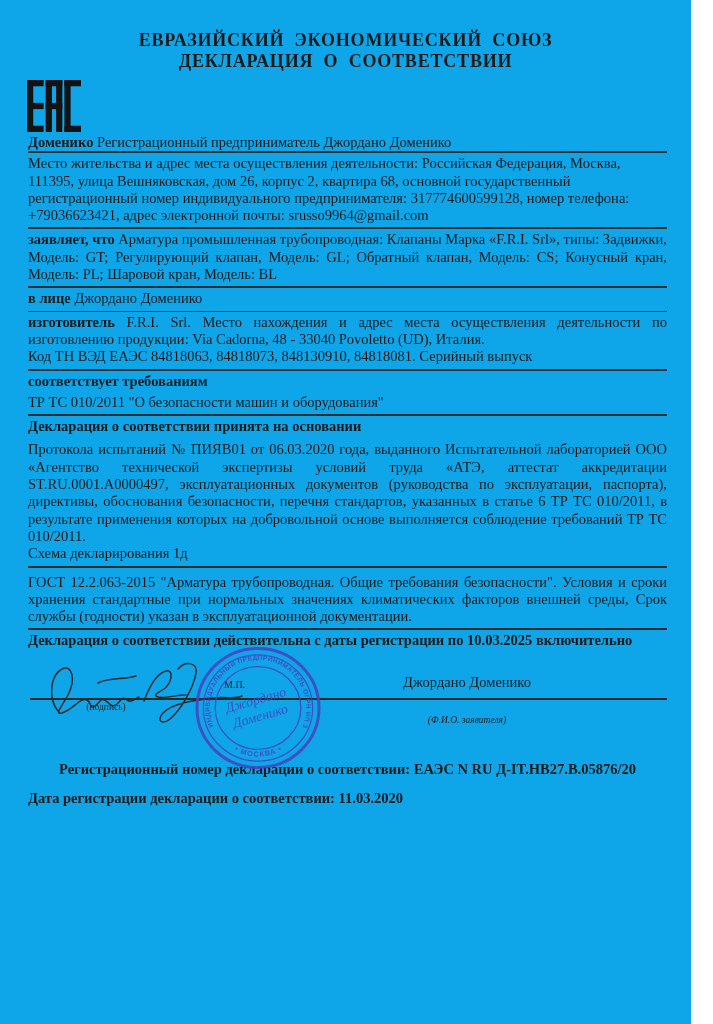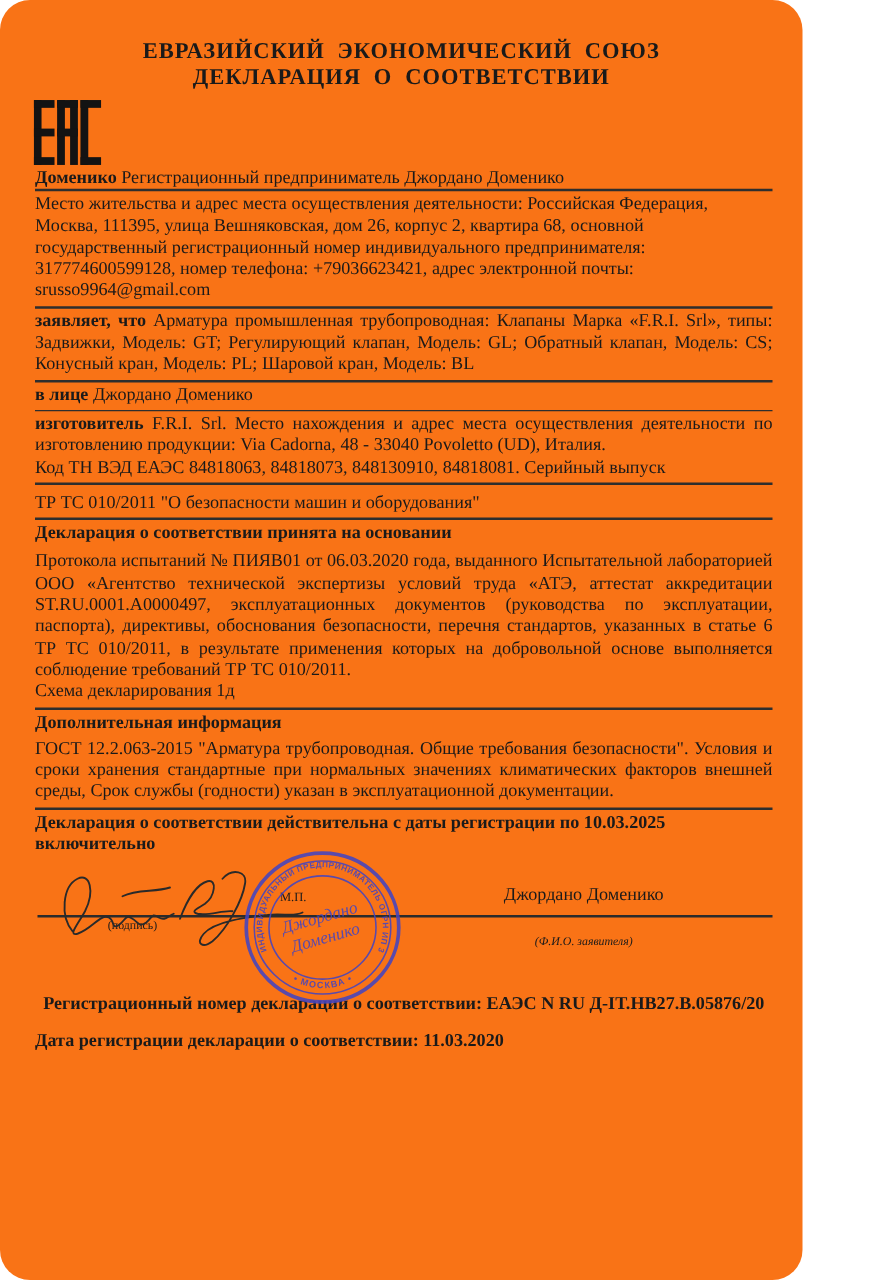--- a/index.html
+++ b/index.html
@@ -1,17 +1,17 @@
 <!DOCTYPE html>
 <html style="--stamp: #4545c0;"><head>
 <meta charset="utf-8">
 <style>
   html,body{margin:0;padding:0;background:#fff;}
-  .page{position:relative;width:642px;height:1024px;background:#f97316;color:#1a1a1a;
-        font-family:"Liberation Serif",serif;font-size:14.5px;line-height:17.3px;overflow:hidden;border-radius:24px;}
+  .page{position:relative;width:691px;height:1024px;background:#0ea5e9;color:#1a1a1a;
+        font-family:"Liberation Serif",serif;font-size:14.5px;line-height:17.3px;overflow:hidden;}
   .titles{text-align:center;font-weight:bold;font-size:18px;line-height:21px;
           letter-spacing:.8px;word-spacing:5px;}
   .t1{padding-top:30px;}
   .eac{position:absolute;left:27px;top:80px;}
   .content{padding:0 24px 0 28px;}
   .applicant-row{margin-top:62px;}
   .b{font-weight:bold;}
   .sec{border-top:2px solid #2e2e2e;margin-top:0;padding:2px 0 3px;}
   .sec.thin{border-top-width:1px;}
   p{margin:0;}
@@ -80,31 +80,31 @@
     <section class="sec">
       <p><span class="b">в лице</span> <span>Джордано Доменико</span></p>
     </section>
 
     <section class="sec thin">
       <p class="just"><span class="b">изготовитель</span> <span>F.R.I. Srl. Место нахождения и адрес места осуществления деятельности по изготовлению продукции: Via Cadorna, 48 - 33040 Povoletto (UD), Италия.</span></p>
       <p>Код ТН ВЭД ЕАЭС 84818063, 84818073, 848130910, 84818081. Серийный выпуск</p>
     </section>
 
     <section class="sec">
+      <p class="b">соответствует требованиям</p>
       <p class="gap">ТР ТС 010/2011 "О безопасности машин и оборудования"</p>
     </section>
 
     <section class="sec">
       <p class="b">Декларация о соответствии принята на основании</p>
       <p class="just pgap">Протокола испытаний № ПИЯВ01 от 06.03.2020 года, выданного Испытательной лабораторией ООО «Агентство технической экспертизы условий труда «АТЭ, аттестат аккредитации ST.RU.0001.A0000497, эксплуатационных документов (руководства по эксплуатации, паспорта), директивы, обоснования безопасности, перечня стандартов, указанных в статье 6 ТР ТС 010/2011, в результате применения которых на добровольной основе выполняется соблюдение требований ТР ТС 010/2011.</p>
       <p>Схема декларирования 1д</p>
     </section>
 
     <section class="sec">
-      <p class="b">Дополнительная информация</p>
       <p class="just gap">ГОСТ 12.2.063-2015 "Арматура трубопроводная. Общие требования безопасности". Условия и сроки хранения стандартные при нормальных значениях климатических факторов внешней среды, Срок службы (годности) указан в эксплуатационной документации.</p>
     </section>
 
     <section class="sec">
       <p class="b">Декларация о соответствии действительна с даты регистрации по 10.03.2025 включительно</p>
     </section>
 
     <div class="sig-area">
       <div class="sig-line"></div>
       <div class="small-cap sig-cap">(подпись)</div>

